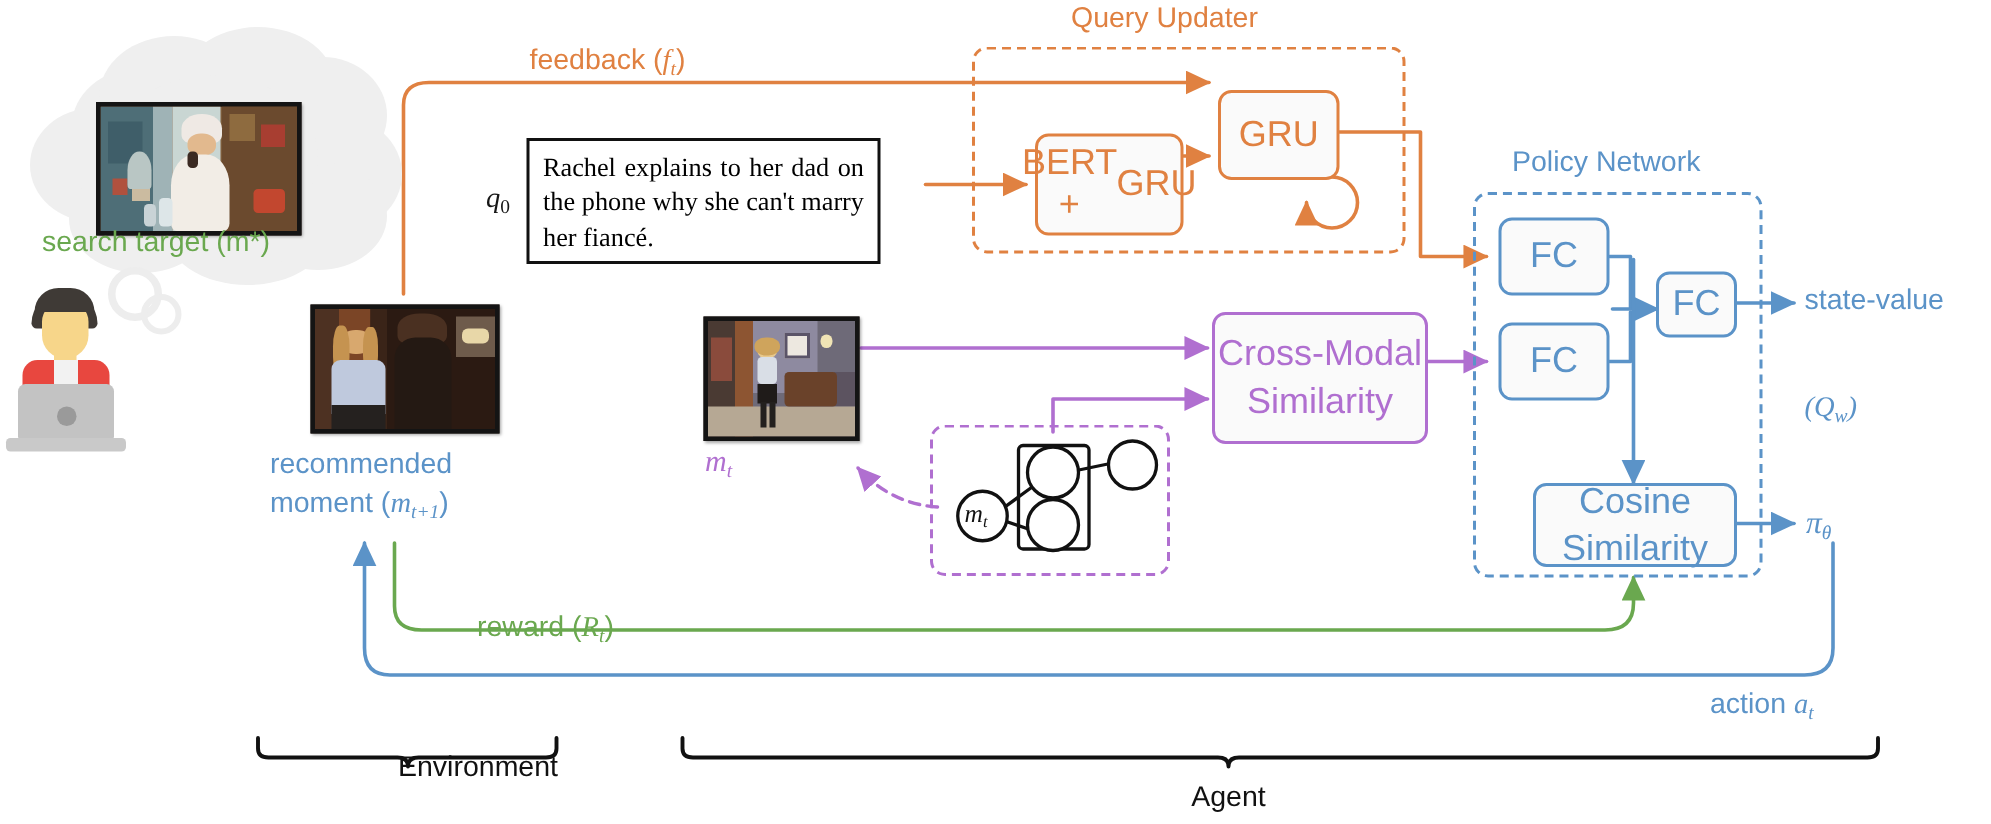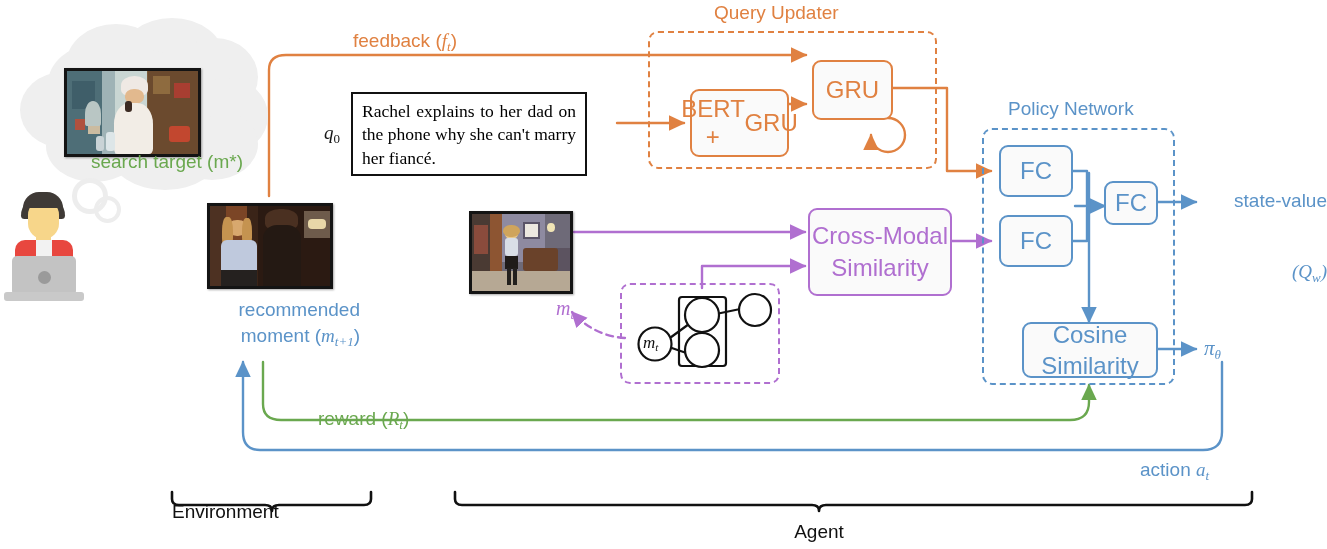--- a/index.html
+++ b/index.html
@@ -14,21 +14,21 @@
   .c-orange{color:#E08141;}
   .c-blue{color:#5B93C8;}
   .c-green{color:#6AA84F;}
   .c-purple{color:#B06FD0;}
   .c-black{color:#161616;}
 
   
   .t-section{font-size:19px;}
   .t-edge{font-size:19px;}
   .t-box{font-size:24px;text-align:center;}
-  .t-cap{font-size:19px;text-align:right;}
+  .t-cap{font-size:19px;text-align:left;}
   .t-bracket{font-size:19px;color:#111;}
   .mathi{font-style:italic;font-family:"Liberation Serif",serif;}
 
   
   .modbox{position:absolute;background:#FAFAFA;border-radius:9px;
           display:flex;align-items:center;justify-content:center;
           box-sizing:border-box;text-align:center;}
   .modbox.orange{border:2.2px solid #E08141;color:#E08141;}
   .modbox.blue{border:2.2px solid #5B93C8;color:#5B93C8;}
   .modbox.purple{border:2.2px solid #B06FD0;color:#B06FD0;}
@@ -272,17 +272,17 @@
   <div class="lbl t-cap c-blue" style="left:1203px;top:217px;width:124px;font-family:'Liberation Serif',serif;font-style:italic;margin-top:44px;">(<span style="font-family:'Liberation Serif',serif;">Q</span><span style="font-size:13px;vertical-align:-4px;">w</span>)</div>
 
   <div class="lbl c-blue" style="left:1204px;top:336px;font-family:'Liberation Serif',serif;font-size:21px;font-style:italic;">π<span style="font-size:13px;vertical-align:-4px;">θ</span></div>
 
   <div class="lbl t-edge c-orange" style="left:353px;top:30px;">feedback (<span class="mathi">f</span><span class="mathi" style="font-size:13px;vertical-align:-4px;">t</span>)</div>
 
   <div class="lbl t-edge c-green" style="left:318px;top:408px;">reward (<span class="mathi" style="font-family:'Liberation Serif',serif;">R</span><span class="mathi" style="font-size:13px;vertical-align:-4px;">t</span>)</div>
 
   <div class="lbl t-edge c-blue" style="left:1140px;top:459px;">action <span class="mathi">a</span><span class="mathi" style="font-size:13px;vertical-align:-4px;">t</span></div>
 
-  <div class="lbl t-bracket" style="left:172px;top:501px;width:200px;text-align:left;">Environment</div>
+  <div class="lbl t-bracket" style="left:172px;top:501px;width:200px;text-align:right;">Environment</div>
 
   <div class="lbl t-bracket" style="left:719px;top:521px;width:200px;text-align:center;">Agent</div>
 
 </div>
 
 </body></html>

